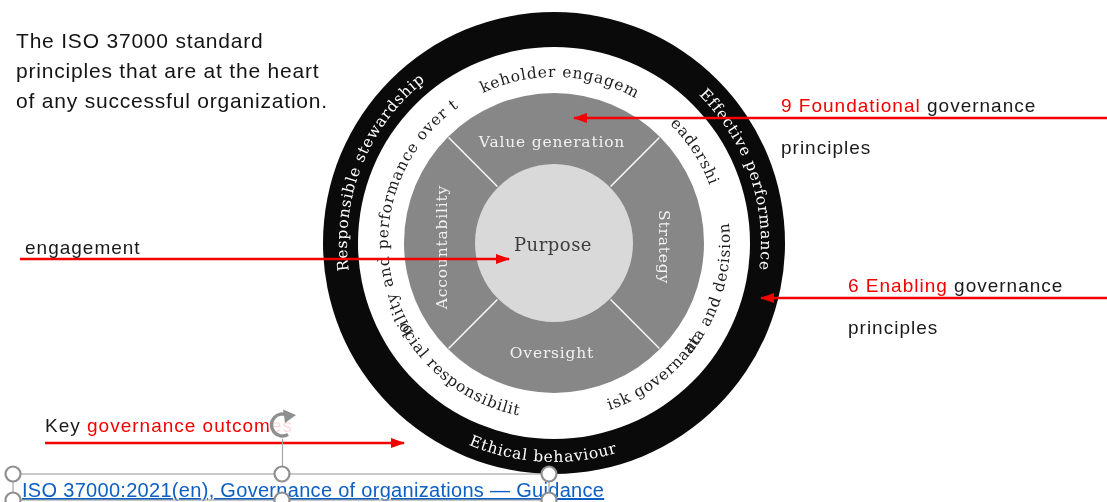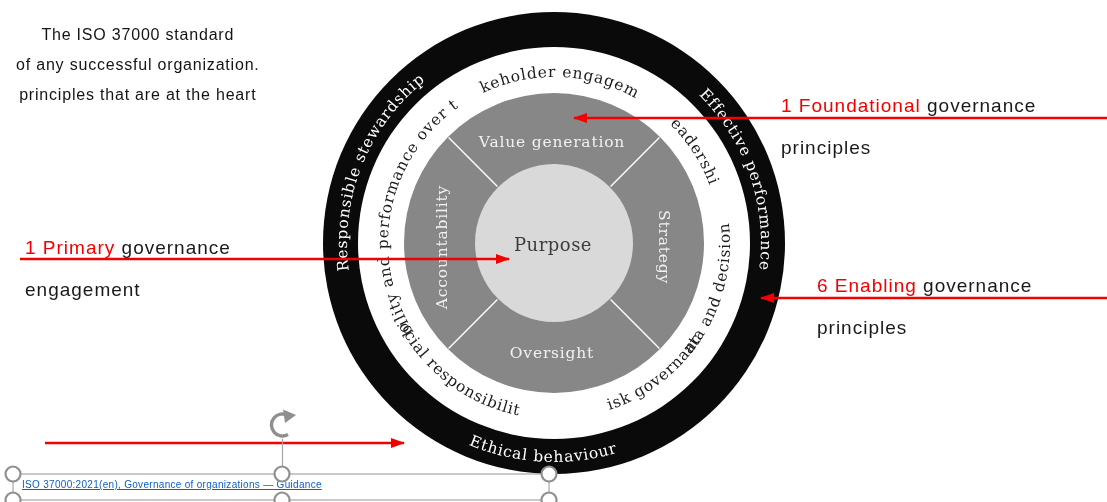--- a/index.html
+++ b/index.html
@@ -31,28 +31,28 @@
     position: absolute;
     font-size: 19px;
     letter-spacing: 1px;
     color: #1a1a1a;
     line-height: 42px;
     white-space: nowrap;
   }
   .anno .hl { color: #f30000; }
 
   .intro {
-    position: absolute; left: 16px; top: 20px;
-    font-size: 16px; line-height: 30px;
-    letter-spacing: 0.8px; color: #141414; white-space: nowrap; text-align: center;
+    position: absolute; left: 16px; top: 26px;
+    font-size: 21px; line-height: 30px;
+    letter-spacing: 0.8px; color: #141414; white-space: nowrap;
   }
 
   .link-box {
     position: absolute; left: 22px; top: 479px;
-    font-size: 10px; letter-spacing: 0.3px; white-space: nowrap;
+    font-size: 20px; letter-spacing: 0.3px; white-space: nowrap;
   }
   .link-box a { color: #0c5fc4; text-decoration: underline; cursor: pointer; }
 
   .sel-svg { position: absolute; left: 0; top: 0; }
   .handle { fill: #ffffff; stroke: #8f8f8f; stroke-width: 2.2; }
 </style>
 </head>
 <body>
 
 <div class="canvas">
@@ -127,39 +127,41 @@
     <g stroke="#f30000" stroke-width="2.4">
       <line x1="20" y1="259" x2="509" y2="259" marker-end="url(#arrow-red)"></line>
       <line x1="1107" y1="118" x2="574" y2="118" marker-end="url(#arrow-red)"></line>
       <line x1="1107" y1="298" x2="761" y2="298" marker-end="url(#arrow-red)"></line>
       <line x1="45" y1="443" x2="404" y2="443" marker-end="url(#arrow-red)"></line>
     </g>
   </svg>
 
   <div class="intro">
     <div>The ISO 37000 standard</div>
+    <div>principles that are at the heart</div>
     <div>of any successful organization.</div>
-    <div>principles that are at the heart</div>
   </div>
 
   <div class="anno" style="left:25px; top:227px;">
-    <div><span class="hl">1 Primary</span><span> governance</span></div>
     <div>engagement</div>
   </div>
 
   <div class="anno" style="left:781px; top:85px;">
-    <div><span class="hl">1 Foundational</span><span> governance</span></div>
+    <div><span class="hl">9 Foundational</span><span> governance</span></div>
     <div>principles</div>
   </div>
 
-  <div class="anno" style="left:817px; top:265px;">
+  <div class="anno" style="left:848px; top:265px;">
     <div><span class="hl">6 Enabling</span><span> governance</span></div>
     <div>principles</div>
   </div>
 
+  <div class="anno" style="left:45px; top:405px;">
+    <span>Key </span><span class="hl">governance outcomes</span>
+  </div>
 
   <div class="link-box">
     <a href="#">ISO 37000:2021(en), Governance of organizations — Guidance</a>
   </div>
 
   <svg class="sel-svg" width="1107" height="502" viewBox="0 0 1107 502">
 
     <line x1="282.5" y1="438" x2="282.5" y2="474" stroke="#a6a6a6" stroke-width="1.2"></line>
 
     <rect x="13" y="474" width="536" height="26" fill="none" stroke="#a6a6a6" stroke-width="1.2"></rect>

